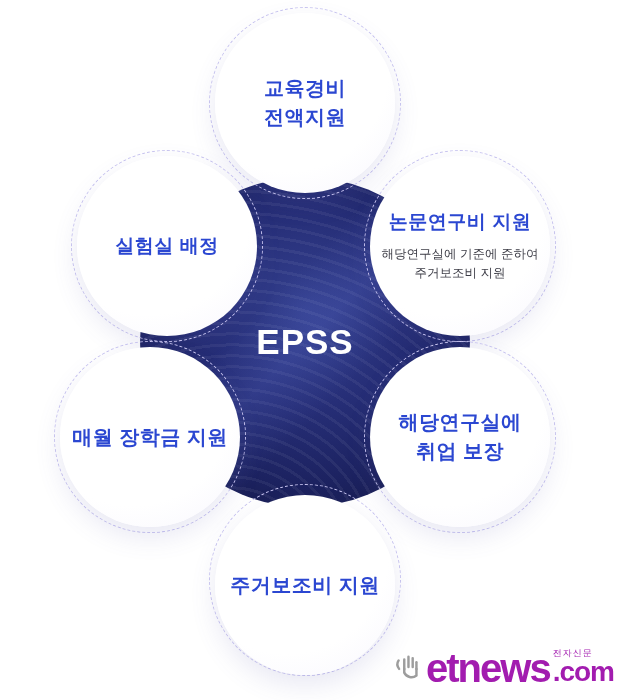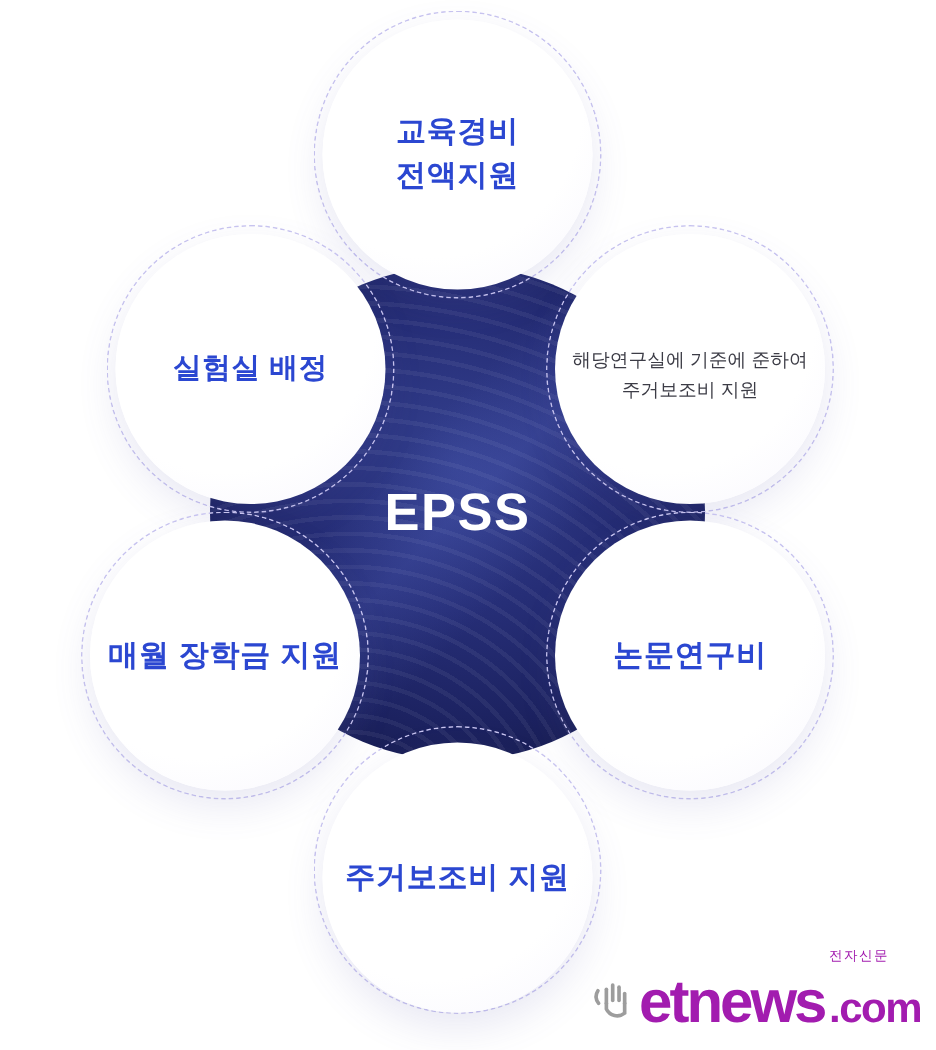--- a/index.html
+++ b/index.html
@@ -125,21 +125,20 @@
     font-weight: bold;
     letter-spacing: -2px;
     line-height: 0.8;
   }
   .watermark .suffix-stack {
     display: flex;
     flex-direction: column;
     align-items: flex-start;
     margin-left: 3px;
     line-height: 1;
-    gap: 16px;
   }
   .watermark .kr  { font-size: 9px; letter-spacing: 1px; margin-bottom: 2px; }
   .watermark .com { font-size: 28px; font-weight: bold; line-height: 0.85; letter-spacing: -1px; }
 </style>
 </head>
 <body>
 
 <div class="canvas">
 
   <div class="center-circle">
@@ -158,39 +157,43 @@
   <div class="node pos-top-left">
     <div class="inner">
       <div class="title">
         <div>실험실 배정</div>
       </div>
     </div>
   </div>
 
   <div class="node pos-top-right">
     <div class="inner">
+      <div class="title">
+        <div>논문연구비 지원</div>
+      </div>
       <div class="subtitle">
         <div>해당연구실에 기준에 준하여</div>
         <div>주거보조비 지원</div>
       </div>
     </div>
   </div>
 
   <div class="node pos-bottom-left">
     <div class="inner">
       <div class="title">
         <div>매월 장학금 지원</div>
       </div>
     </div>
   </div>
 
   <div class="node pos-bottom-right">
     <div class="inner">
       <div class="title">
-        <div>논문연구비</div>
+        <div>해당연구실에</div>
+        <div>취업 보장</div>
       </div>
     </div>
   </div>
 
   <div class="node pos-bottom">
     <div class="inner">
       <div class="title">
         <div>주거보조비 지원</div>
       </div>
     </div>

